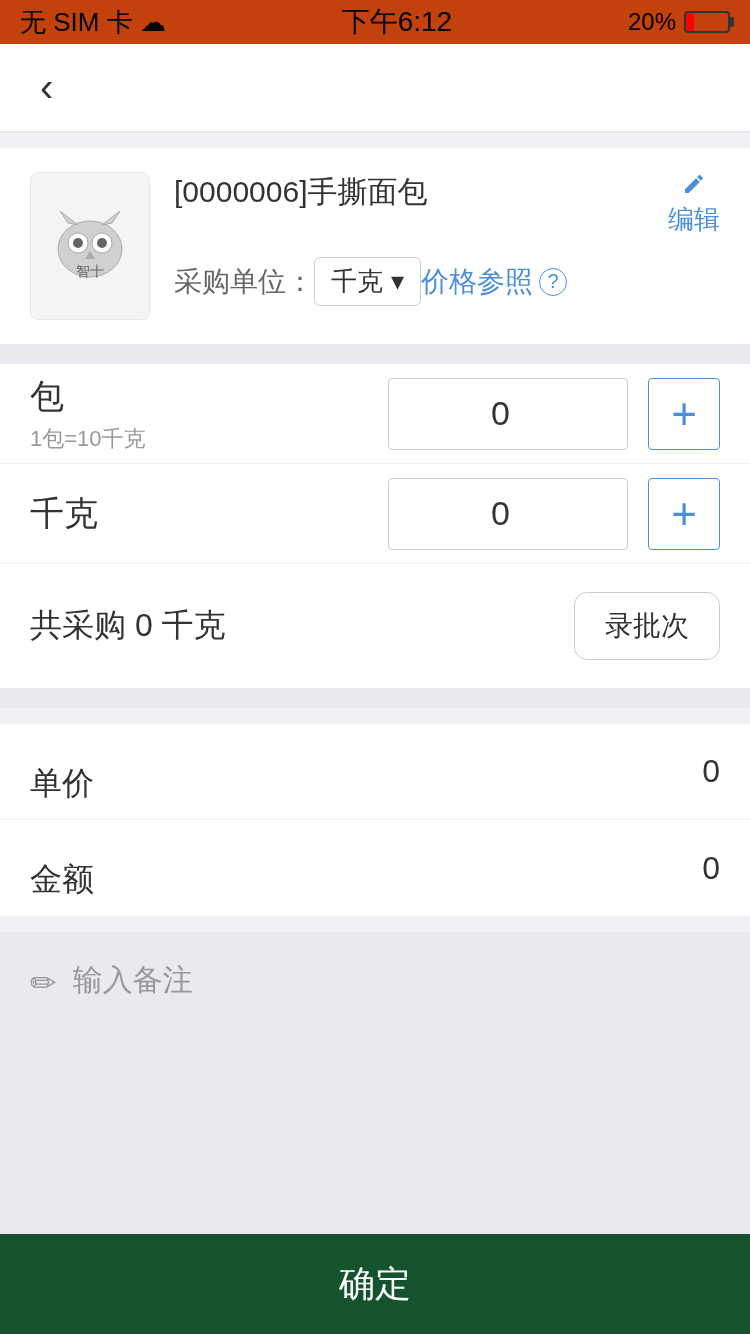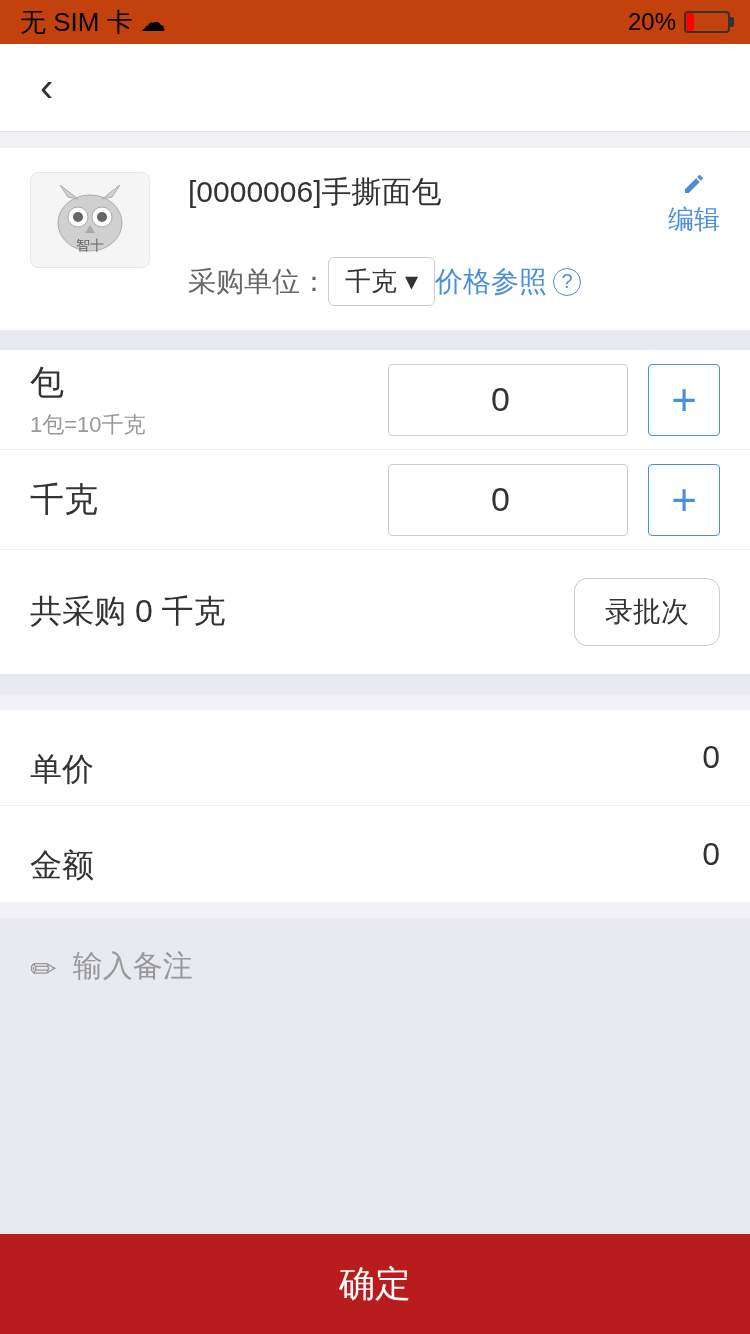--- a/index.html
+++ b/index.html
@@ -66,32 +66,31 @@
     .product-card {
       background: #fff;
       margin-top: 16px;
       padding: 24px 30px;
       display: flex;
       align-items: flex-start;
       gap: 24px;
     }
     .product-image {
       width: 120px;
-      height: 96px;
+      height: 148px;
       background: #f5f5f5;
       border-radius: 8px;
       display: flex;
       align-items: center;
       justify-content: center;
       flex-shrink: 0;
       border: 1px solid #e8e8e8;
     }
     .product-info {
       flex: 1;
-      margin-left: 14px;
     }
     .product-header {
       display: flex;
       justify-content: space-between;
       align-items: flex-start;
       margin-bottom: 20px;
     }
     .product-name {
       font-size: 30px;
       color: #333;
@@ -267,21 +266,21 @@
       color: #999;
     }
 
     
     .confirm-section {
       position: fixed;
       bottom: 0;
       left: 0;
       width: 750px;
       height: 100px;
-      background: #b91c1c;
+      background: #14532d;
       display: flex;
       align-items: center;
       justify-content: center;
       cursor: pointer;
     }
     .confirm-text {
       color: #fff;
       font-size: 36px;
       font-weight: 500;
     }
@@ -293,20 +292,21 @@
   </style>
 </head>
 <body>
 
 <div class="content-wrapper">
 
   <div class="status-bar">
     <div class="status-left">
       <span>无 SIM 卡 ☁</span>
     </div>
+    <div class="status-center">下午6:12</div>
     <div class="status-right">
       <span>20%</span>
       <div class="battery-icon">
         <div class="battery-fill"></div>
       </div>
     </div>
   </div>
 
   <div class="nav-bar">
     <div class="nav-back">‹</div>

